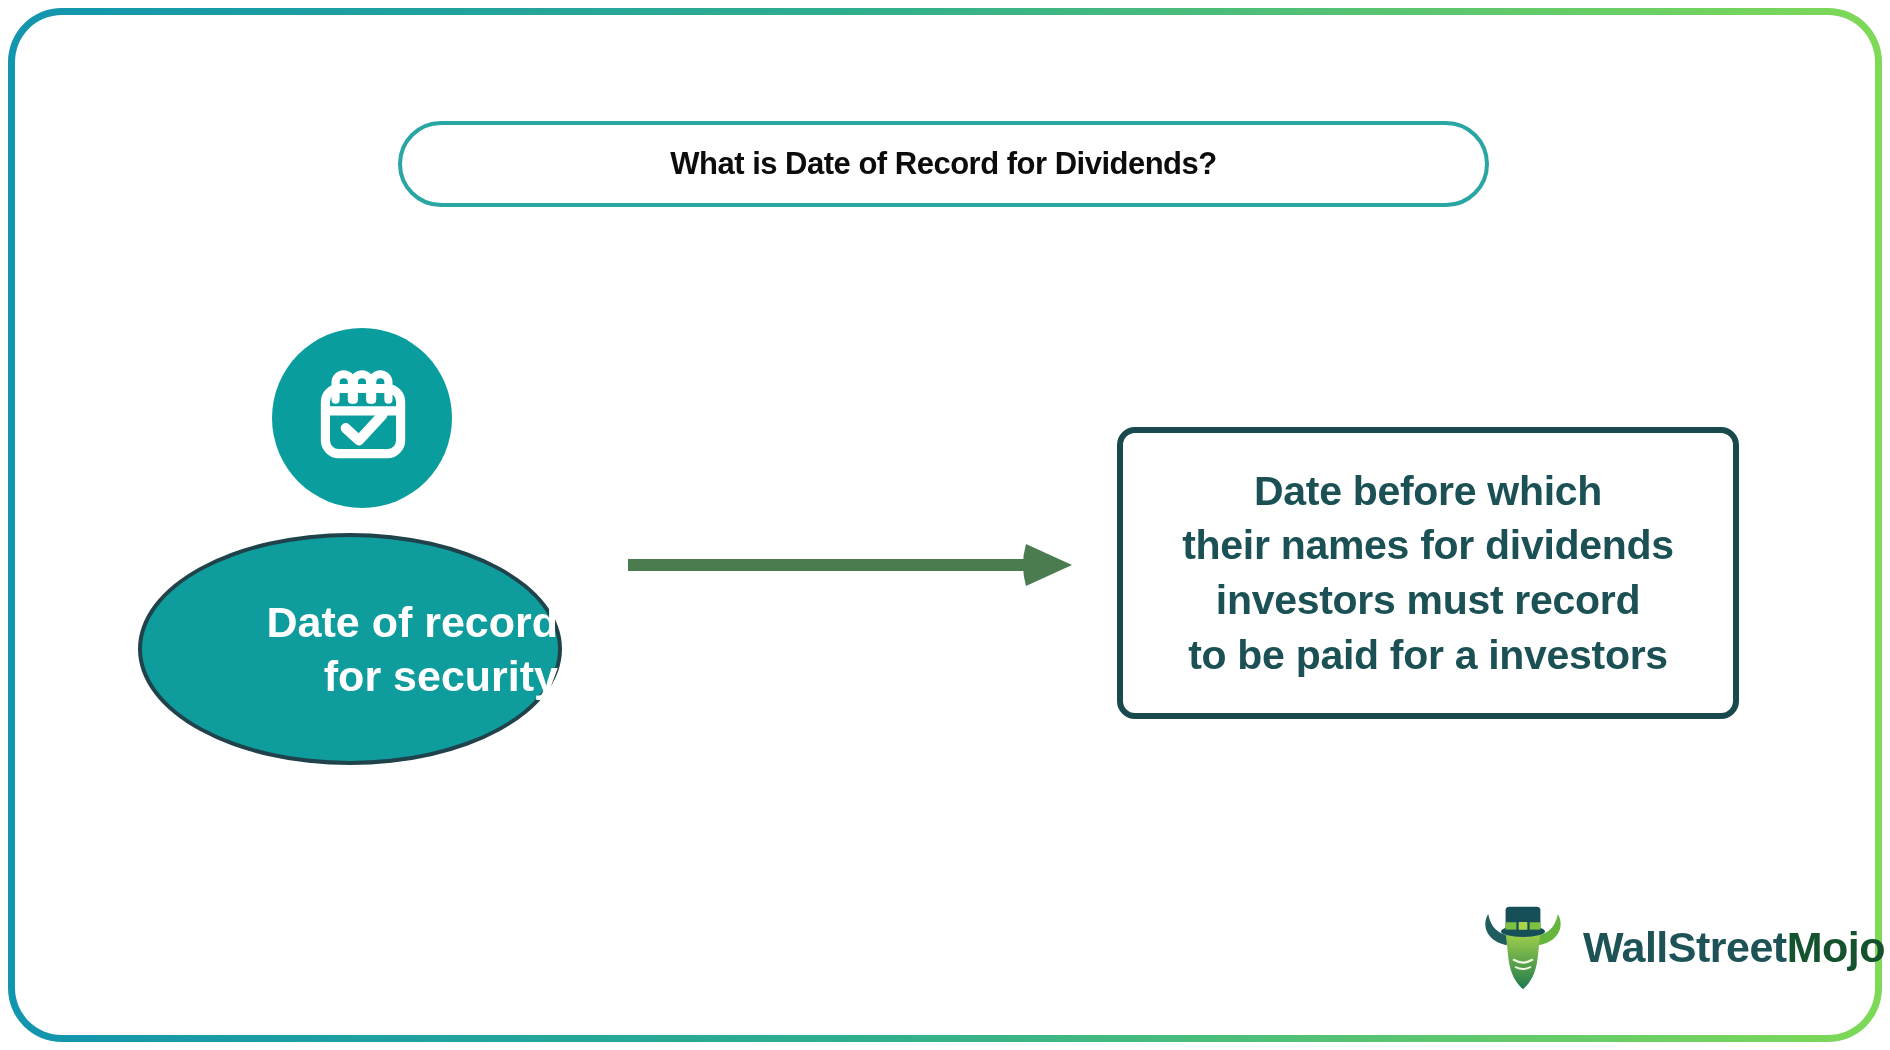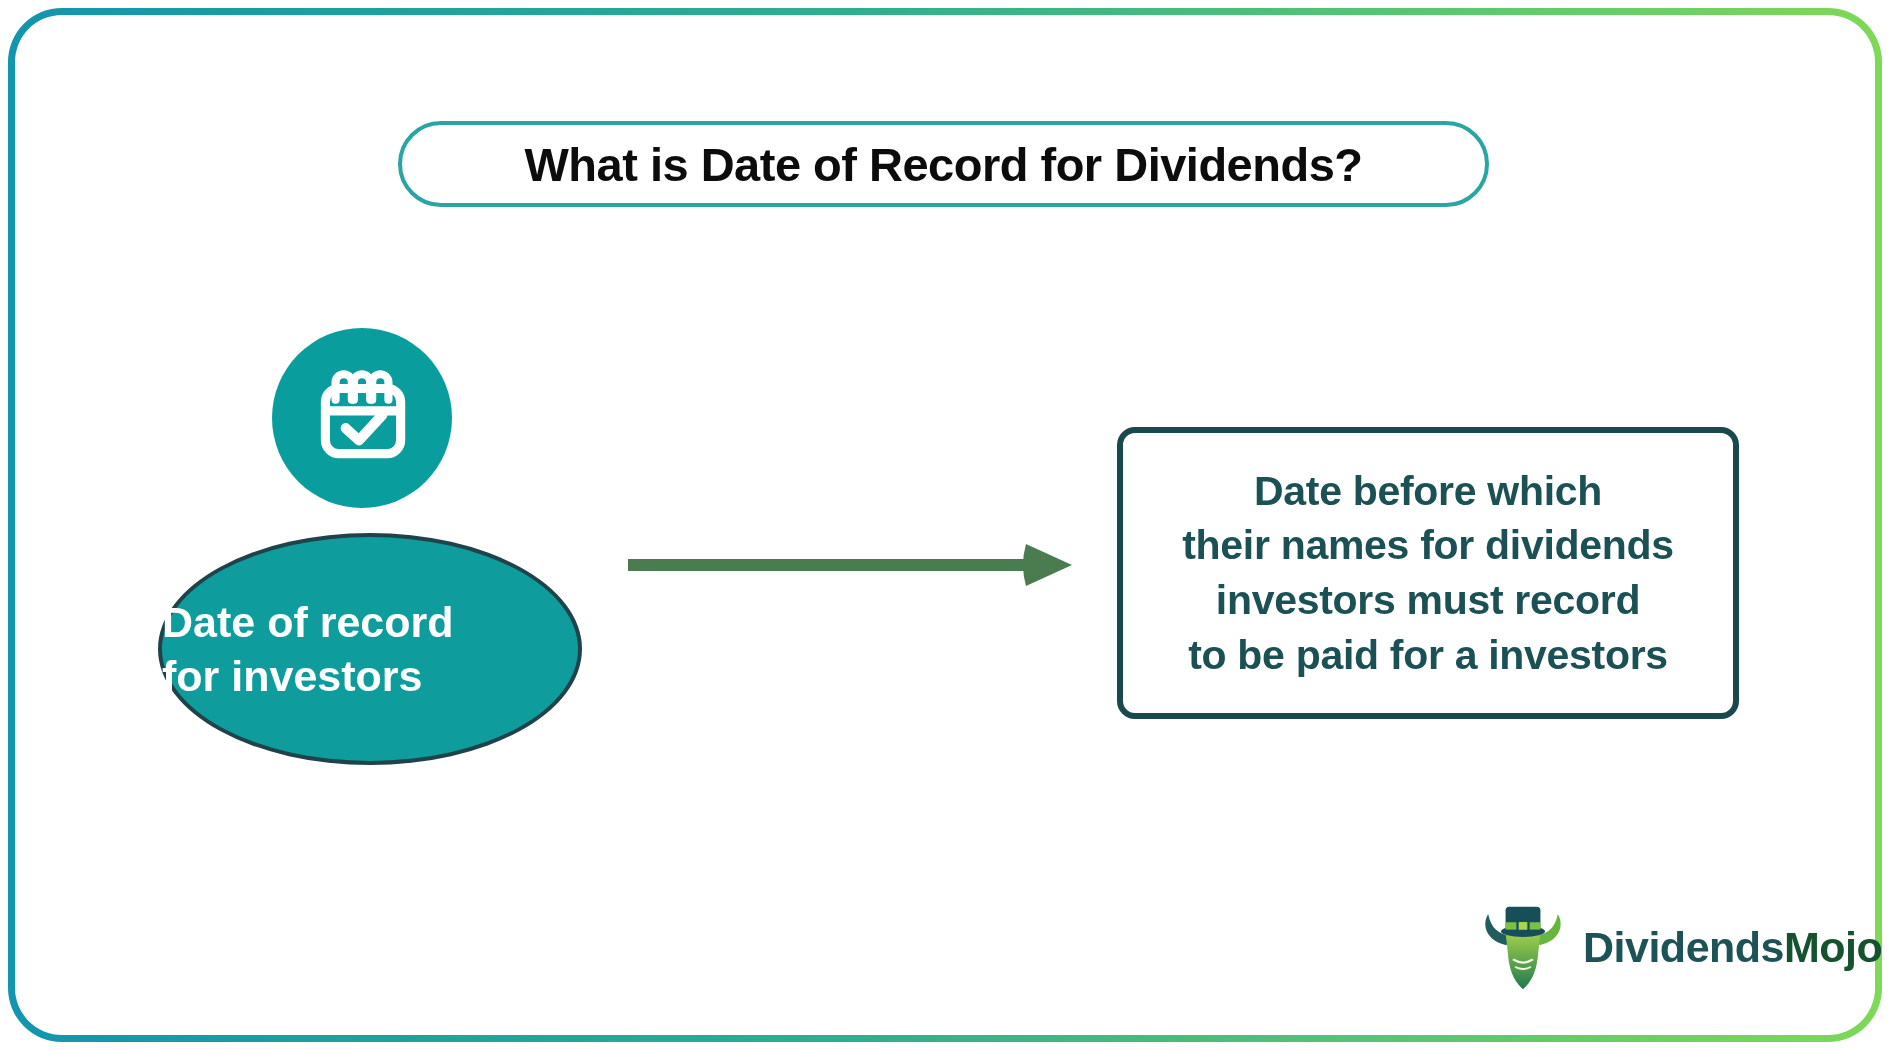--- a/index.html
+++ b/index.html
@@ -19,35 +19,35 @@
     position:absolute;inset:7px;border-radius:47px;background:#ffffff;
   }
   
   .title-pill{
     position:absolute;left:398px;top:121px;width:1091px;height:86px;
     box-sizing:border-box;border:4px solid #29a5a3;border-radius:46px;
     display:flex;align-items:center;justify-content:center;
     background:#fff;
   }
   .title-pill .t{
-    font-size:47px;font-weight:800;color:#0c0c0c;letter-spacing:-0.5px;
+    font-size:31px;font-weight:800;color:#0c0c0c;letter-spacing:-0.5px;
     white-space:nowrap;
   }
   
   .icon-circle{
     position:absolute;left:272px;top:328px;width:180px;height:180px;
     border-radius:50%;background:#0a9d9e;
     display:flex;align-items:center;justify-content:center;
   }
   
   .node-ellipse{
-    position:absolute;left:158px;top:533px;width:424px;height:232px;
+    position:absolute;left:138px;top:533px;width:424px;height:232px;
     box-sizing:border-box;background:#0f9c9d;border:4px solid #20424a;
     border-radius:50%;
-    display:flex;flex-direction:column;align-items:flex-start;justify-content:center;
+    display:flex;flex-direction:column;align-items:flex-end;justify-content:center;
     text-align:center;
   }
   .node-ellipse .line{
     color:#ffffff;font-size:43px;font-weight:800;line-height:1.26;
     white-space:nowrap;
   }
   
   .arrow-wrap{position:absolute;left:624px;top:538px;width:456px;height:54px;}
   
   .def-box{
@@ -91,21 +91,21 @@
         <path d="M34,42 V25 A8,8 0 0 1 50,25 V42" fill="none" stroke="#ffffff" stroke-width="8" stroke-linecap="round"></path>
         <path d="M52,42 V25 A8,8 0 0 1 68,25 V42" fill="none" stroke="#ffffff" stroke-width="8" stroke-linecap="round"></path>
         <path d="M70,42 V25 A8,8 0 0 1 86,25 V42" fill="none" stroke="#ffffff" stroke-width="8" stroke-linecap="round"></path>
         <path d="M44,70 L57,82 L80,57" fill="none" stroke="#ffffff" stroke-width="10" stroke-linecap="round" stroke-linejoin="round"></path>
       </svg>
     </span>
   </div>
 
   <div class="node-ellipse">
     <span class="line">Date of record</span>
-    <span class="line">for investors</span>
+    <span class="line">for security</span>
   </div>
 
   <div class="arrow-wrap">
     <svg width="456" height="54" viewBox="0 0 456 54" aria-hidden="true">
       <line x1="4" y1="27" x2="404" y2="27" stroke="#4b7c50" stroke-width="12"></line>
       <path d="M402,6 L448,27 L402,48 Q396,27 402,6 Z" fill="#4b7c50"></path>
     </svg>
   </div>
 
   <div class="def-box">
@@ -132,16 +132,16 @@
 
         <path d="M40,62 Q50,68 60,62" fill="none" stroke="#eef7df" stroke-width="2.5" stroke-linecap="round"></path>
         <path d="M42,70 Q50,74 58,70" fill="none" stroke="#eef7df" stroke-width="2" stroke-linecap="round"></path>
 
         <ellipse cx="50" cy="31" rx="24" ry="6" fill="#174f58"></ellipse>
         <rect x="31" y="4" width="38" height="27" rx="4" fill="#174f58"></rect>
         <rect x="31" y="21" width="38" height="8" fill="#7cc142"></rect>
         <rect x="44" y="19.5" width="12" height="11" rx="2" fill="#a9d54a" stroke="#174f58" stroke-width="2.5"></rect>
       </svg>
     </span>
-    <span class="wordmark"><span class="w1">Dividends</span><span class="w2">Mojo</span></span>
+    <span class="wordmark"><span class="w1">WallStreet</span><span class="w2">Mojo</span></span>
   </div>
 
 </div>
 
 </body></html>

